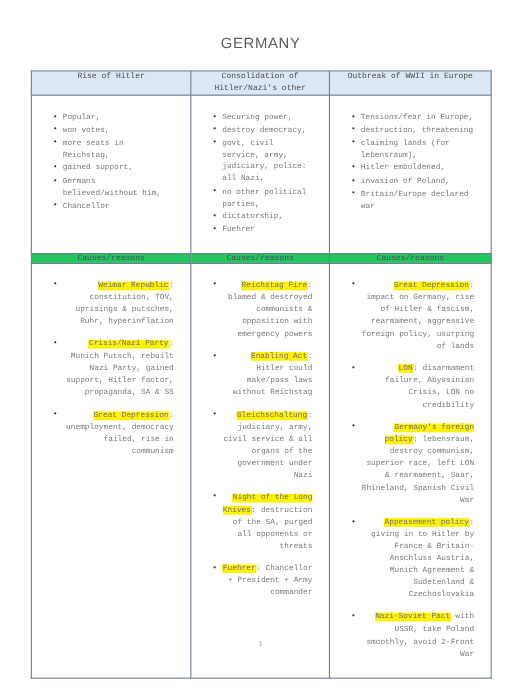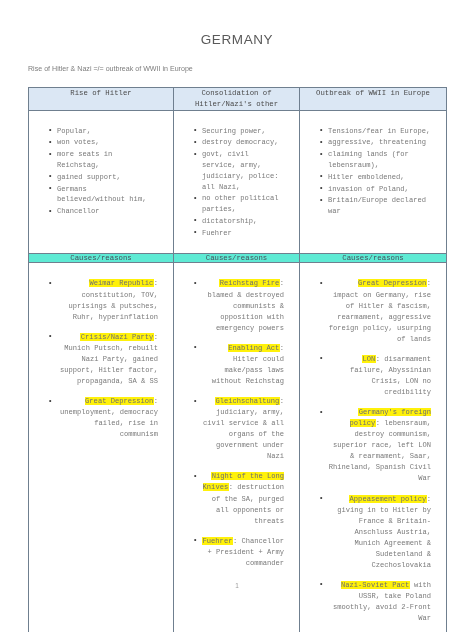--- a/index.html
+++ b/index.html
@@ -54,21 +54,21 @@
   td.head {
     background: #dbe7f4;
     text-align: center;
     font-size: 7.3px;
     color: #4a4a4a;
     padding: 4px 6px 5px 6px;
     line-height: 1.45;
     vertical-align: middle;
   }
   td.subhead {
-    background: #5eead4;
+    background: #22c55e;
     text-align: center;
     font-size: 7.3px;
     color: #44505c;
     padding: 4px 6px 5px 6px;
     vertical-align: middle;
   }
   td.body-cell {
     padding: 6px 7px 9px 7px;
   }
   td.causes-cell {
@@ -118,21 +118,20 @@
   }
 </style>
 </head>
 <body>
 
 <div class="page">
 
   <div class="doc-title">GERMANY</div>
 
   <div class="subtitle-block">
-    <div>Rise of Hitler &amp; Nazi =/= outbreak of WWII in Europe</div>
   </div>
 
   <table class="matrix">
     <colgroup>
       <col class="c1">
         <col class="c2">
         <col class="c3">
     </colgroup>
     <tbody>
       <tr>
@@ -157,21 +156,21 @@
             <li>destroy democracy,</li>
             <li>govt, civil service, army, judiciary, police: all Nazi,</li>
             <li>no other political parties,</li>
             <li>dictatorship,</li>
             <li>Fuehrer</li>
           </ul>
         </td>
         <td class="body-cell">
           <ul class="blist">
             <li>Tensions/fear in Europe,</li>
-            <li>aggressive, threatening</li>
+            <li>destruction, threatening</li>
             <li>claiming lands (for lebensraum),</li>
             <li>Hitler emboldened,</li>
             <li>invasion of Poland,</li>
             <li>Britain/Europe declared war</li>
           </ul>
         </td>
       </tr>
       <tr>
         <td class="subhead">Causes/reasons</td>
         <td class="subhead">Causes/reasons</td>

